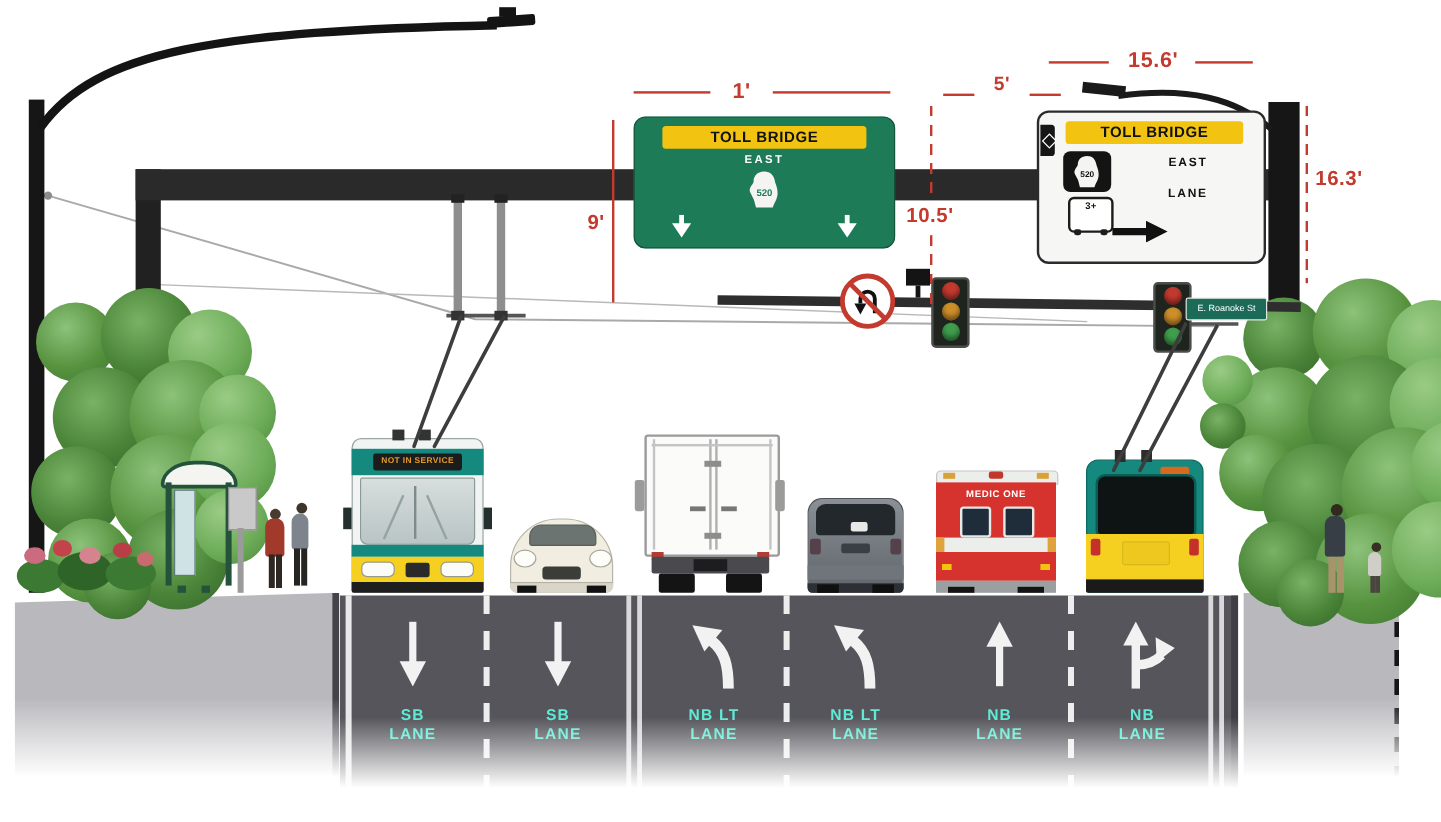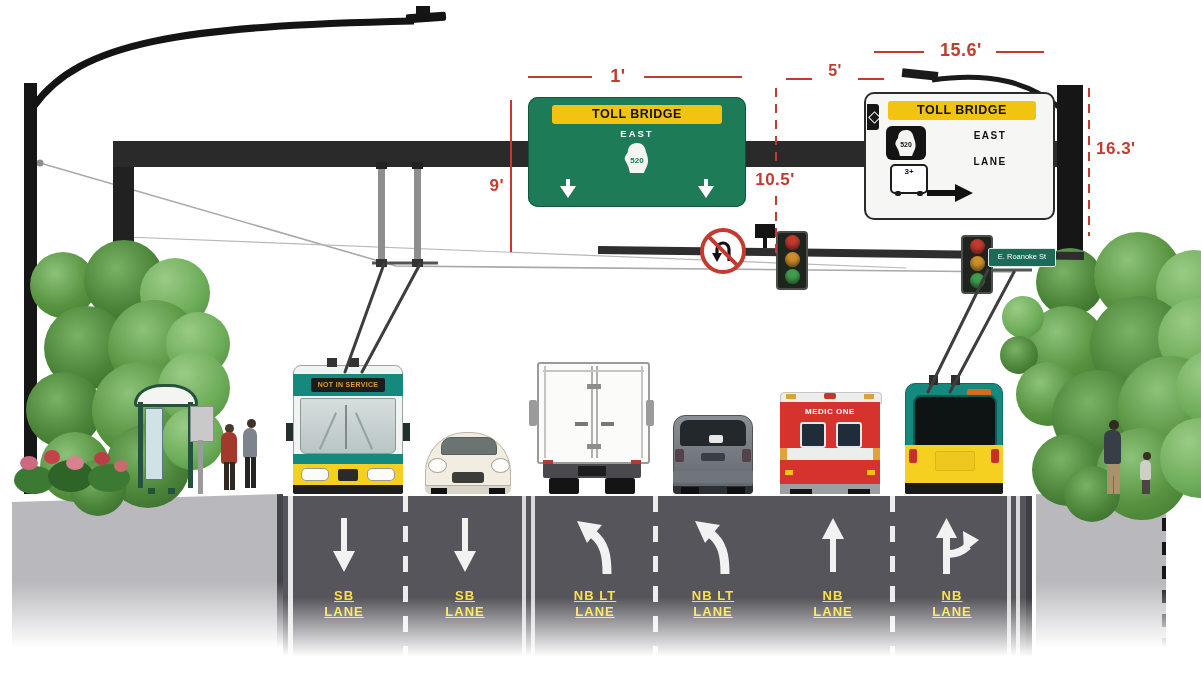--- a/index.html
+++ b/index.html
@@ -34,22 +34,22 @@
   .road{position:absolute;left:283px;top:496px;width:743px;height:164px;background:#55555b;z-index:5;
         border-right:6px solid #3e3e44;
         -webkit-mask-image:linear-gradient(to bottom,#000 0%,#000 62%,transparent 98%);
         mask-image:linear-gradient(to bottom,#000 0%,#000 62%,transparent 98%);}
   .walk{position:absolute;top:494px;height:160px;background:#b9b9bd;z-index:5;
         -webkit-mask-image:linear-gradient(to bottom,#000 0%,#000 55%,transparent 96%);
         mask-image:linear-gradient(to bottom,#000 0%,#000 55%,transparent 96%);}
   .lane-dash{position:absolute;top:0;width:5px;height:100%;
         background:repeating-linear-gradient(to bottom,#eceded 0 16px,transparent 16px 30px);}
   .lane-solid{position:absolute;top:0;width:4px;height:100%;background:#d9d9dc;}
-  .lane-label{position:absolute;top:92px;width:90px;text-align:center;color:#fde047;
-        font-size:13px;line-height:16px;font-weight:600;letter-spacing:1px;text-decoration:underline;}
+  .lane-label{position:absolute;top:92px;width:90px;text-align:center;color:#5eead4;
+        font-size:13px;line-height:16px;font-weight:600;letter-spacing:1px;}
   .lane-arrow{position:absolute;top:22px;}
   
   .head{position:absolute;border-radius:50%;}
   .torso{position:absolute;border-radius:7px 7px 3px 3px;}
   .leg{position:absolute;}
   .ped{position:absolute;z-index:12;}
   
   .veh{position:absolute;z-index:20;}
   .small-txt{position:absolute;text-align:center;}
 </style>

